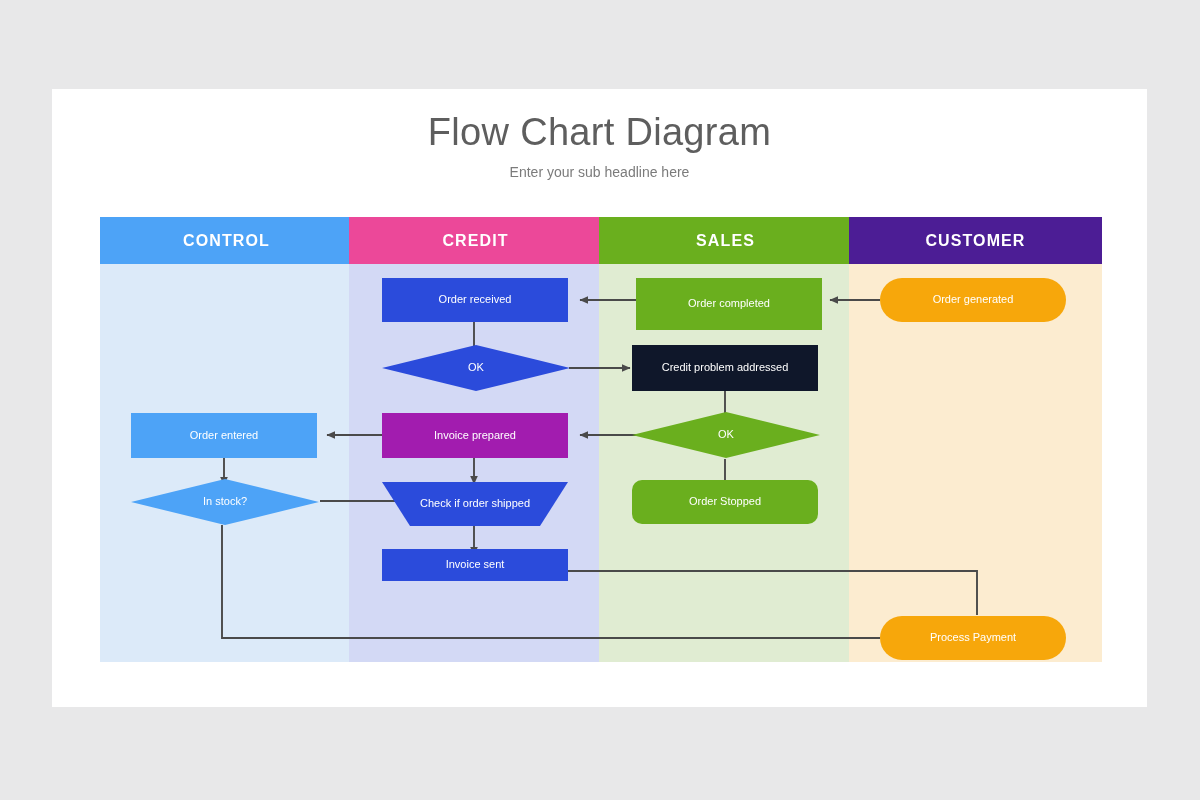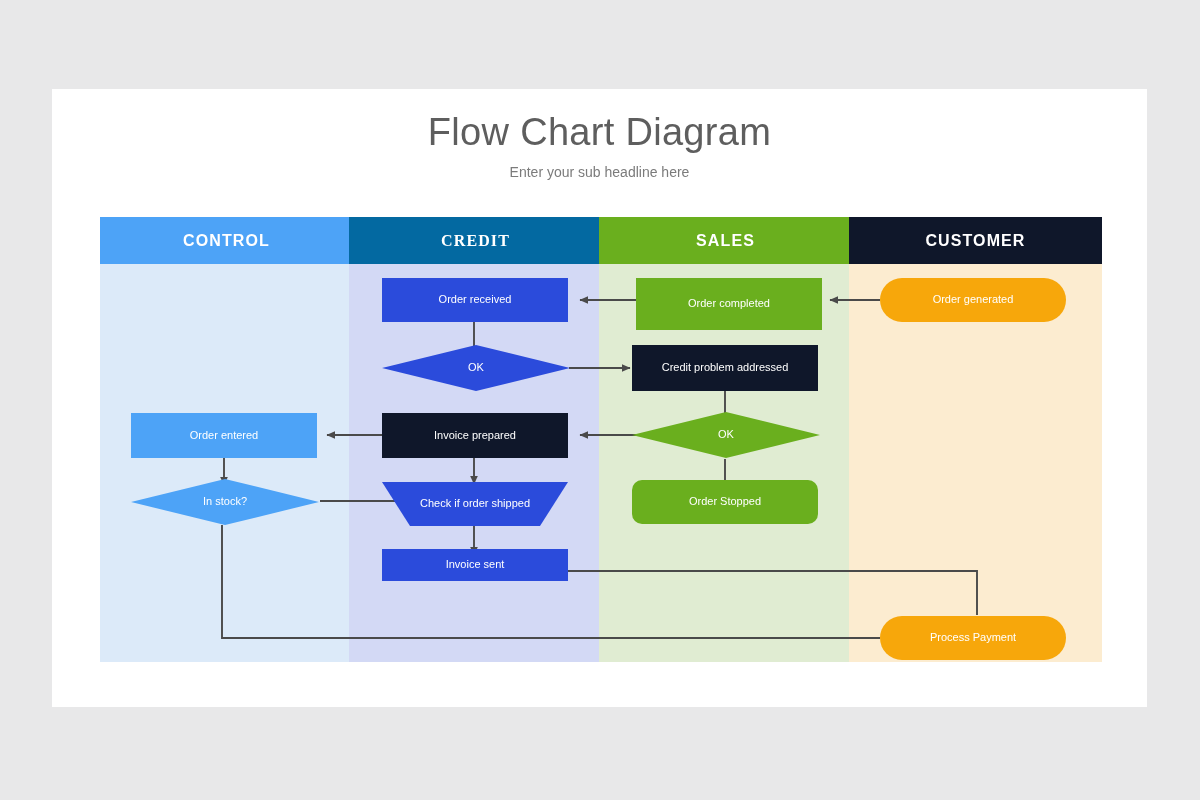--- a/index.html
+++ b/index.html
@@ -61,29 +61,29 @@
   <div id="title">Flow Chart Diagram</div>
   <div id="subtitle">Enter your sub headline here</div>
 
   <div id="lanes">
     <div class="lane l0">
       <div class="lane-body" style="background:#dceaf9;"></div>
       <div class="lane-head" style="background:#4da3f7;">CONTROL</div>
     </div>
     <div class="lane l1">
       <div class="lane-body" style="background:#d3d9f5;"></div>
-      <div class="lane-head" style="background:#0369a1;font-family:Liberation Serif, serif;">CREDIT</div>
+      <div class="lane-head" style="background:#ec4899;">CREDIT</div>
     </div>
     <div class="lane l2">
       <div class="lane-body" style="background:#e0ecd2;"></div>
       <div class="lane-head" style="background:#6aaf1e;">SALES</div>
     </div>
     <div class="lane l3">
       <div class="lane-body" style="background:#fcecd0;"></div>
-      <div class="lane-head" style="background:#0f172a;">CUSTOMER</div>
+      <div class="lane-head" style="background:#4c1d95;">CUSTOMER</div>
     </div>
   </div>
 
   <svg id="edges" viewBox="0 0 1095 618">
     <defs>
       <marker id="ah" markerWidth="9" markerHeight="9" refX="8" refY="4.5" orient="auto" markerUnits="userSpaceOnUse">
         <path d="M0,0.7 L8.6,4.5 L0,8.3 Z" fill="#4a4a4a"></path>
       </marker>
     </defs>
     <g fill="none" stroke="#4a4a4a" stroke-width="1.9">
@@ -143,21 +143,21 @@
       <span>Credit problem addressed</span>
     </div>
 
     <div class="node diamond" style="left:580px;top:323px;width:188px;height:46px;">
       <svg viewBox="0 0 188 46" preserveAspectRatio="none">
         <polygon points="94,0 188,23 94,46 0,23" fill="#6aaf1e"></polygon>
       </svg>
       <span class="dlabel">OK</span>
     </div>
 
-    <div class="node rect" style="left:330px;top:324px;width:186px;height:45px;background:#0f172a;">
+    <div class="node rect" style="left:330px;top:324px;width:186px;height:45px;background:#a21caf;">
       <span>Invoice prepared</span>
     </div>
 
     <div class="node rect" style="left:79px;top:324px;width:186px;height:45px;background:#4da3f7;">
       <span>Order entered</span>
     </div>
 
     <div class="node diamond" style="left:79px;top:390px;width:188px;height:46px;">
       <svg viewBox="0 0 188 46" preserveAspectRatio="none">
         <polygon points="94,0 188,23 94,46 0,23" fill="#4da3f7"></polygon>

